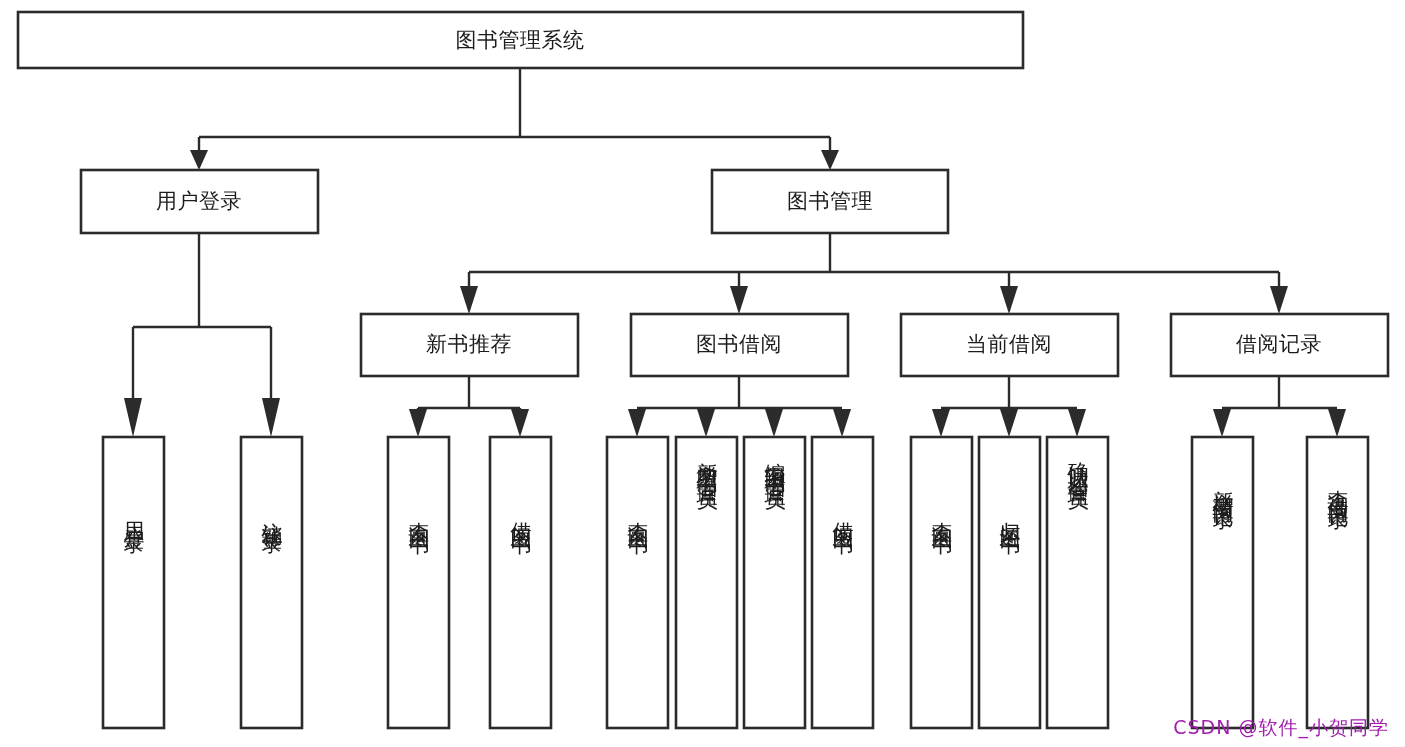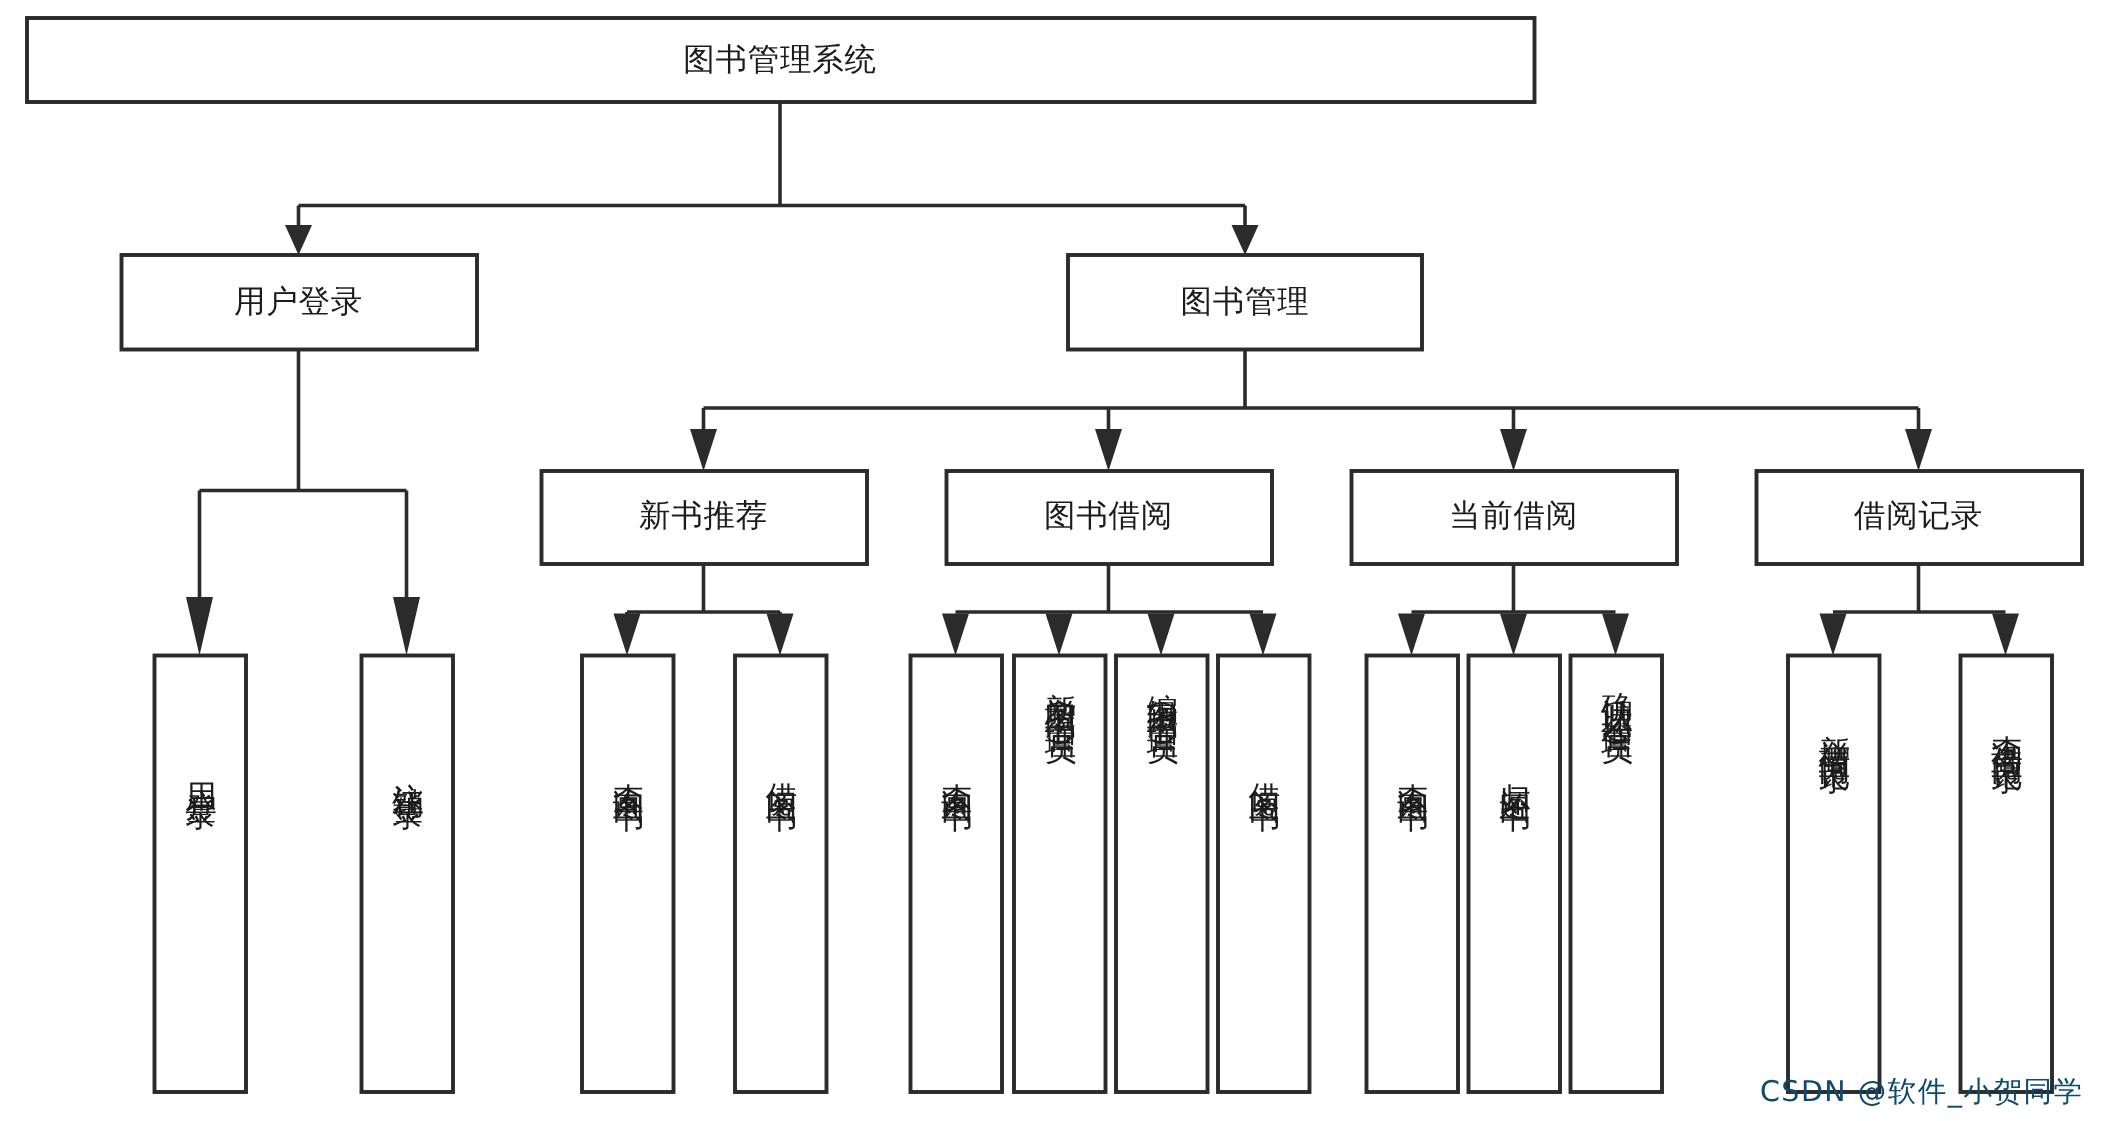--- a/index.html
+++ b/index.html
@@ -68,21 +68,21 @@
     align-items: flex-start;
     justify-content: center;
     pointer-events: none;
   }
   .watermark {
     position: absolute;
     right: 16px;
     bottom: 6px;
     font-family: "DejaVu Sans", "Liberation Sans", sans-serif;
     font-size: 19px;
-    color: #0c4a6e;
+    color: #a21caf;
     letter-spacing: 1px;
     white-space: nowrap;
   }
 </style>
 </head>
 <body>
 
 <div id="diagram-root">
 
   <svg class="flow" viewBox="0 0 1405 747" xmlns="http://www.w3.org/2000/svg">

